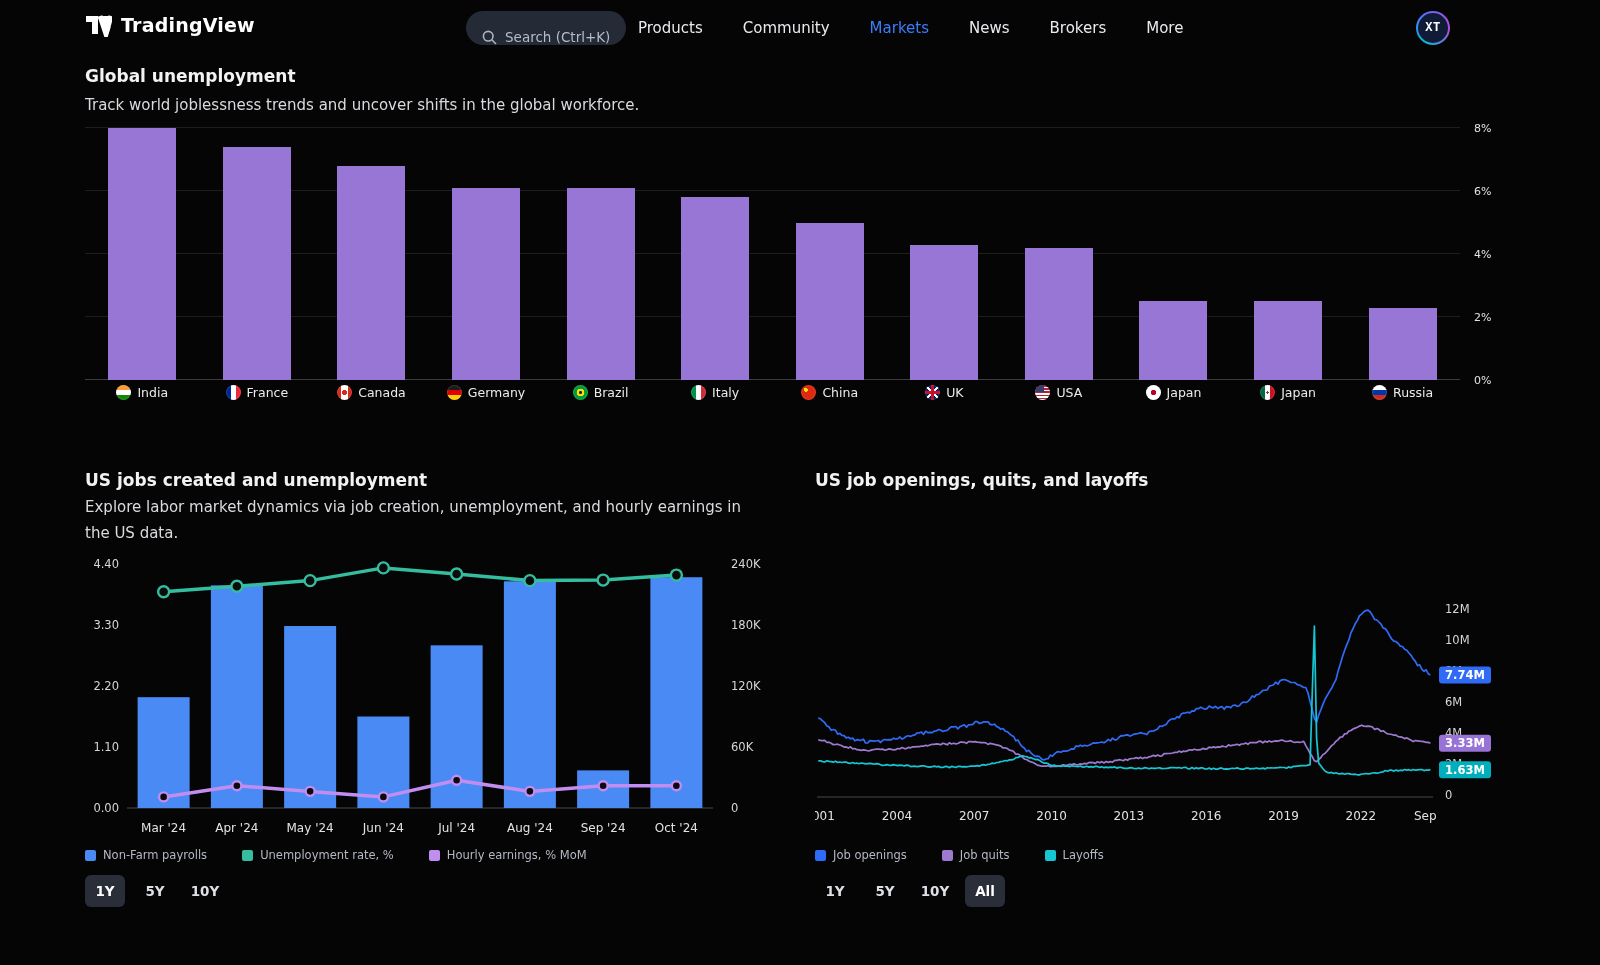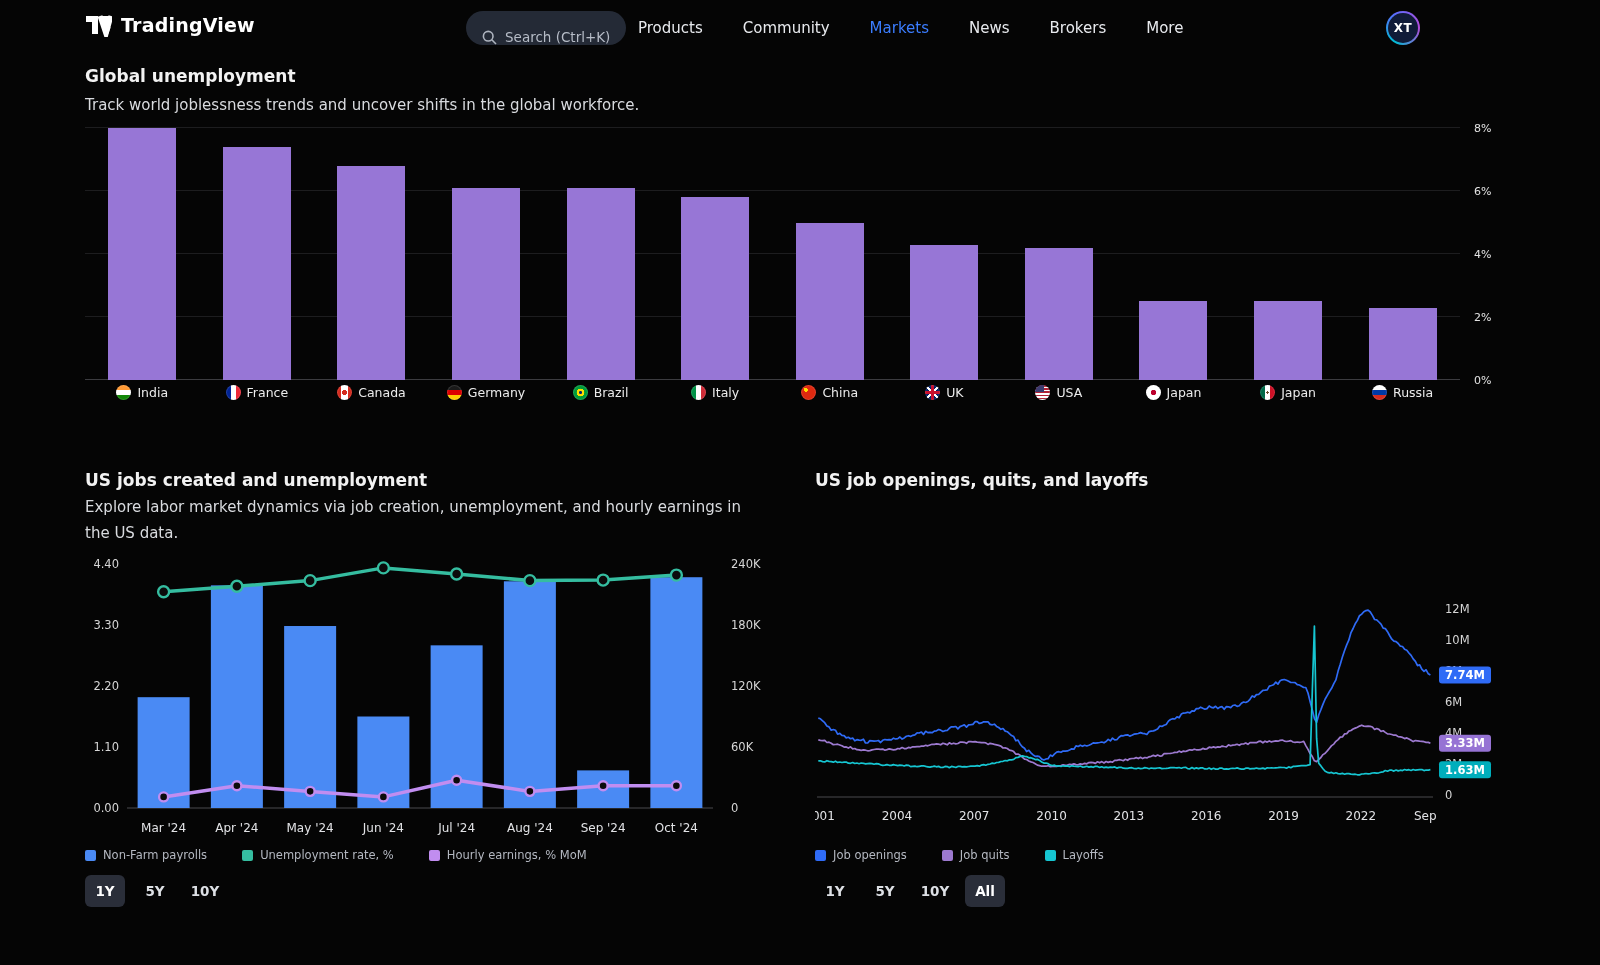--- a/index.html
+++ b/index.html
@@ -8,21 +8,21 @@
 
   
   .header { position:absolute; left:0; top:0; width:1600px; height:56px; }
   .logo { position:absolute; left:85px; top:13px; display:flex; align-items:center; gap:9px; cursor:pointer; }
   .logo-text { color:#fff; font-size:19px; font-weight:700; letter-spacing:.2px; }
   .search-pill { position:absolute; left:466px; top:11px; height:34px; min-width:136px; background:#242a36; border-radius:17px; display:flex; align-items:flex-end; gap:8px; padding:0 16px; cursor:pointer; }
   .search-pill span { color:#b6bcc7; font-size:13.5px; }
   .nav { position:absolute; left:618px; top:0; height:56px; display:flex; align-items:center; }
   .nav-item { padding:0 20px; color:#e8eaee; font-size:15px; line-height:56px; cursor:pointer; }
   .nav-item.active { color:#3b7dff; }
-  .avatar-ring { position:absolute; left:1386px; top:11px; width:34px; height:34px; border-radius:50%; padding:2px; background:conic-gradient(from 210deg,#00bcd4,#5b6cff,#b44bd8,#00bcd4); cursor:pointer; }
+  .avatar-ring { position:absolute; left:1416px; top:11px; width:34px; height:34px; border-radius:50%; padding:2px; background:conic-gradient(from 210deg,#00bcd4,#5b6cff,#b44bd8,#00bcd4); cursor:pointer;font-family:Liberation Mono, monospace; }
   .avatar { width:30px; height:30px; border-radius:50%; background:#101b38; color:#fff; font-size:12px; font-weight:700; display:flex; align-items:center; justify-content:center; letter-spacing:.5px; }
 
   
   .sec-title { position:absolute; color:#f2f2f2; font-size:17px; font-weight:700; }
   .sec-sub { position:absolute; color:#d9dbdf; font-size:15px; line-height:26px; font-weight:400; }
 
   
   .g-chart { position:absolute; left:85px; top:128px; width:1375px; height:252px; }
   .g-grid { position:absolute; left:0; right:0; height:1px; background:#1d1d1f; }
   .g-grid.base { background:#3c3c40; }

